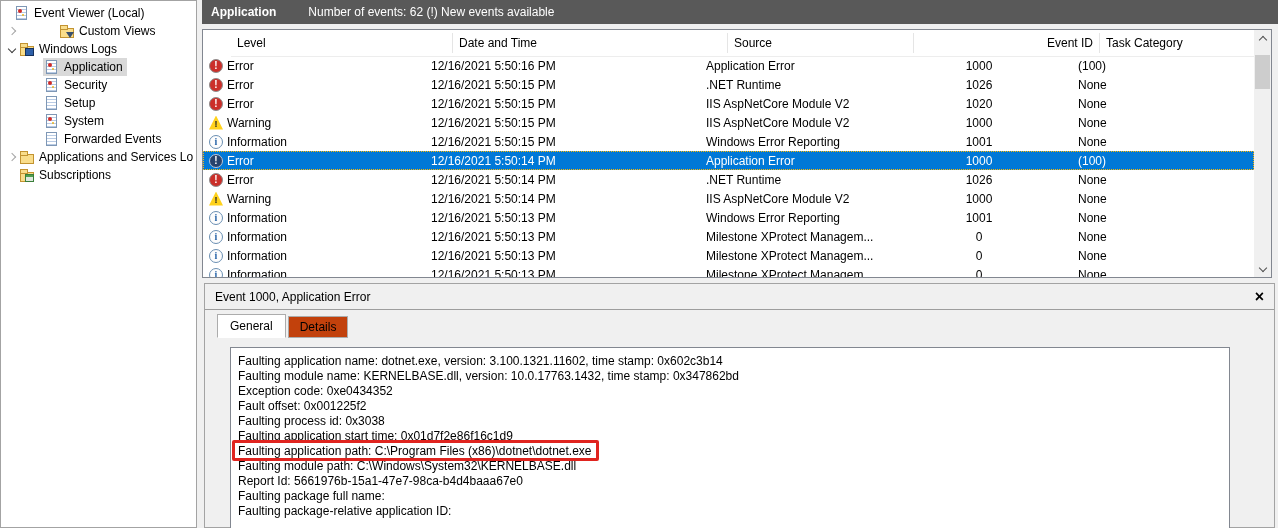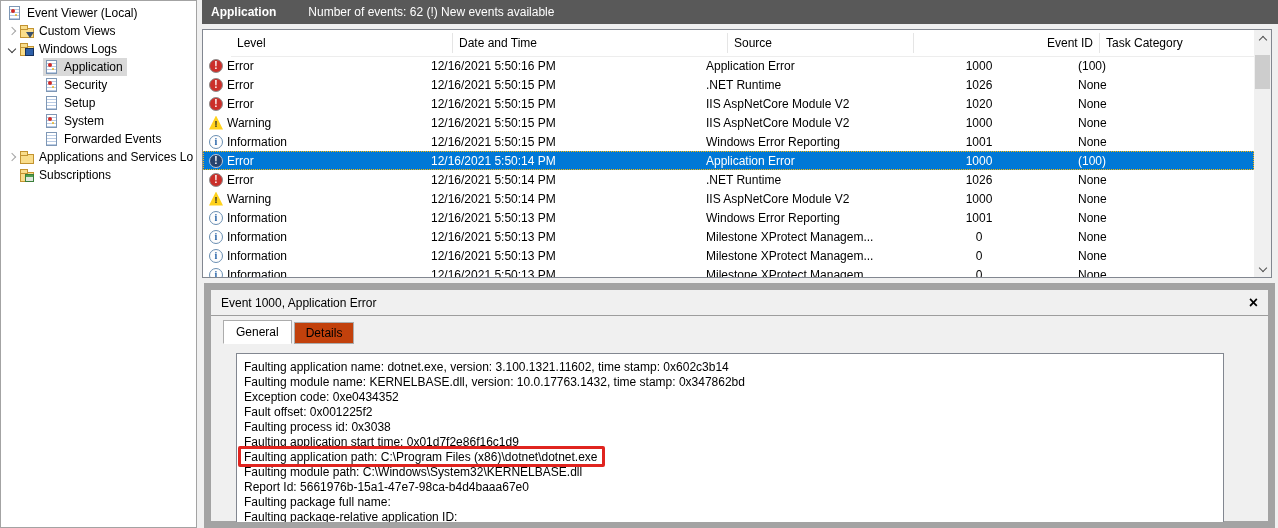--- a/index.html
+++ b/index.html
@@ -73,48 +73,48 @@
   .vscroll{position:absolute;top:0;bottom:0;right:0;width:17px;background:#f0f0f0;}
   .sbtn{position:absolute;left:0;width:17px;height:17px;display:flex;align-items:center;justify-content:center;}
   .sbtn.up{top:0;} .sbtn.down{bottom:0;}
   .sbtn .chev{border-color:#505050;}
   .sbtn.up .chev{transform:rotate(-135deg);margin-top:2px;}
   .sbtn.down .chev{transform:rotate(45deg);margin-bottom:2px;}
   .thumb{position:absolute;left:1px;right:1px;top:25px;height:34px;background:#cdcdcd;}
 
   
   .detail{position:absolute;left:2px;right:3px;top:283px;height:245px;background:#f0f0f0;
-    border:7px solid #a3a3a3;box-sizing:border-box;}
+    border:1px solid #a3a3a3;box-sizing:border-box;}
   .dhead{height:25px;display:flex;align-items:center;padding:0 10px;border-bottom:1px solid #9d9d9d;}
   .dtitle{flex:1;}
   .dclose{font-size:16px;font-weight:bold;line-height:16px;cursor:default;}
   .tabs{position:absolute;left:0;right:0;top:31px;height:23px;padding-left:12px;display:flex;align-items:flex-end;}
   .tab{box-sizing:border-box;border:1px solid #acacac;background:#c2410c;padding:3px 11px 3px;margin-right:2px;
     position:relative;}
   .tab.active{background:#fff;border-bottom-color:#fff;padding:4px 12px 4px;z-index:2;}
   .textbox{position:absolute;left:25px;right:44px;top:63px;bottom:-1px;background:#fff;
     border:1px solid #828790;border-bottom:none;padding:6px 7px;box-sizing:border-box;overflow:hidden;}
   .dline{height:15px;line-height:15px;white-space:nowrap;}
   .dline span{position:relative;}
   .dline span.annotated::after{content:"";position:absolute;left:-6px;right:-7px;top:-4px;bottom:-3px;
     border:3px solid #e0241f;border-radius:2px;pointer-events:none;}
 </style>
 </head>
 <body>
 
 <div class="screen">
 
   <aside class="sidebar" id="tree">
-      <div class="titem" style="padding-left: 5px;">
+      <div class="titem" style="padding-left: 12px;">
         <div class="tcontent">
           <div class="ticon event-viewer"></div>
           <div class="tlabel">Event Viewer (Local)</div>
         </div>
       </div>
-      <div class="titem" style="padding-left: 4px;">
+      <div class="titem" style="padding-left: 4px; gap: 40px;">
         <div class="expander">
           <i class="chev right"></i>
         </div>
         <div class="tcontent">
           <div class="ticon folder-filter">
             <i class="ov"></i>
           </div>
           <div class="tlabel">Custom Views</div>
         </div>
       </div>

